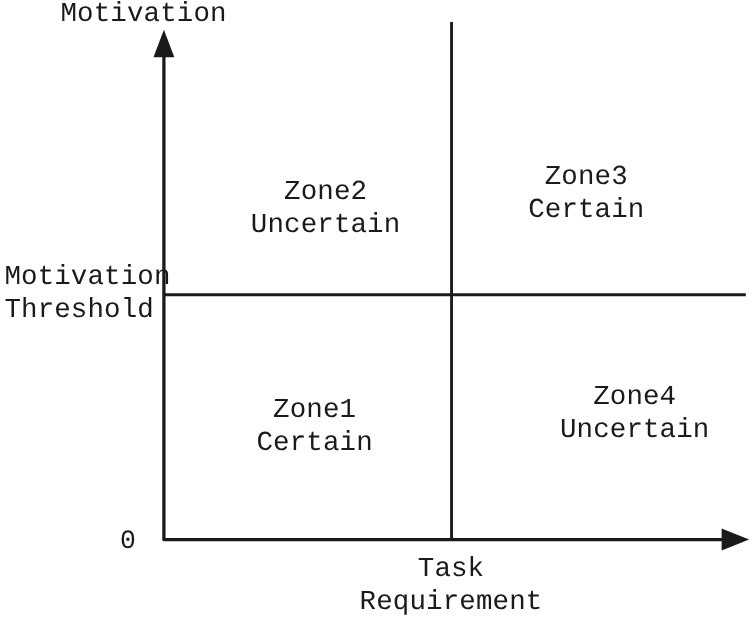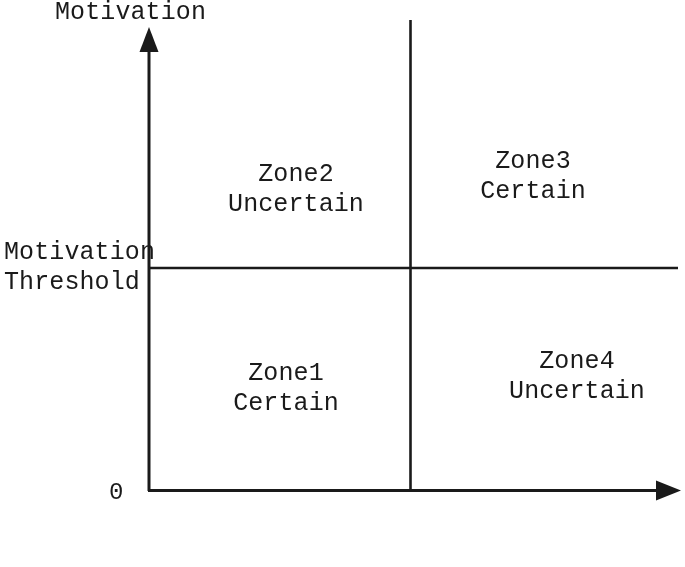--- a/index.html
+++ b/index.html
@@ -84,20 +84,22 @@
     <line x1="410.5" y1="20" x2="410.5" y2="491" stroke="#1a1a1a" stroke-width="2.6"></line>
   </svg>
 
   <div class="lbl axis-title" id="title-motivation">Motivation</div>
 
   <div class="lbl threshold-label center-y" id="label-threshold">Motivation
 Threshold</div>
 
   <div class="lbl origin-label" id="label-origin">0</div>
 
+  <div class="lbl axis-title center-x" id="label-task-req">Task
+Requirement</div>
 
 
   <div class="lbl zone-label center-xy" id="zone-2">Zone2
 Uncertain</div>
 
   <div class="lbl zone-label center-xy" id="zone-3">Zone3
 Certain</div>
 
   <div class="lbl zone-label center-xy" id="zone-1">Zone1
 Certain</div>

